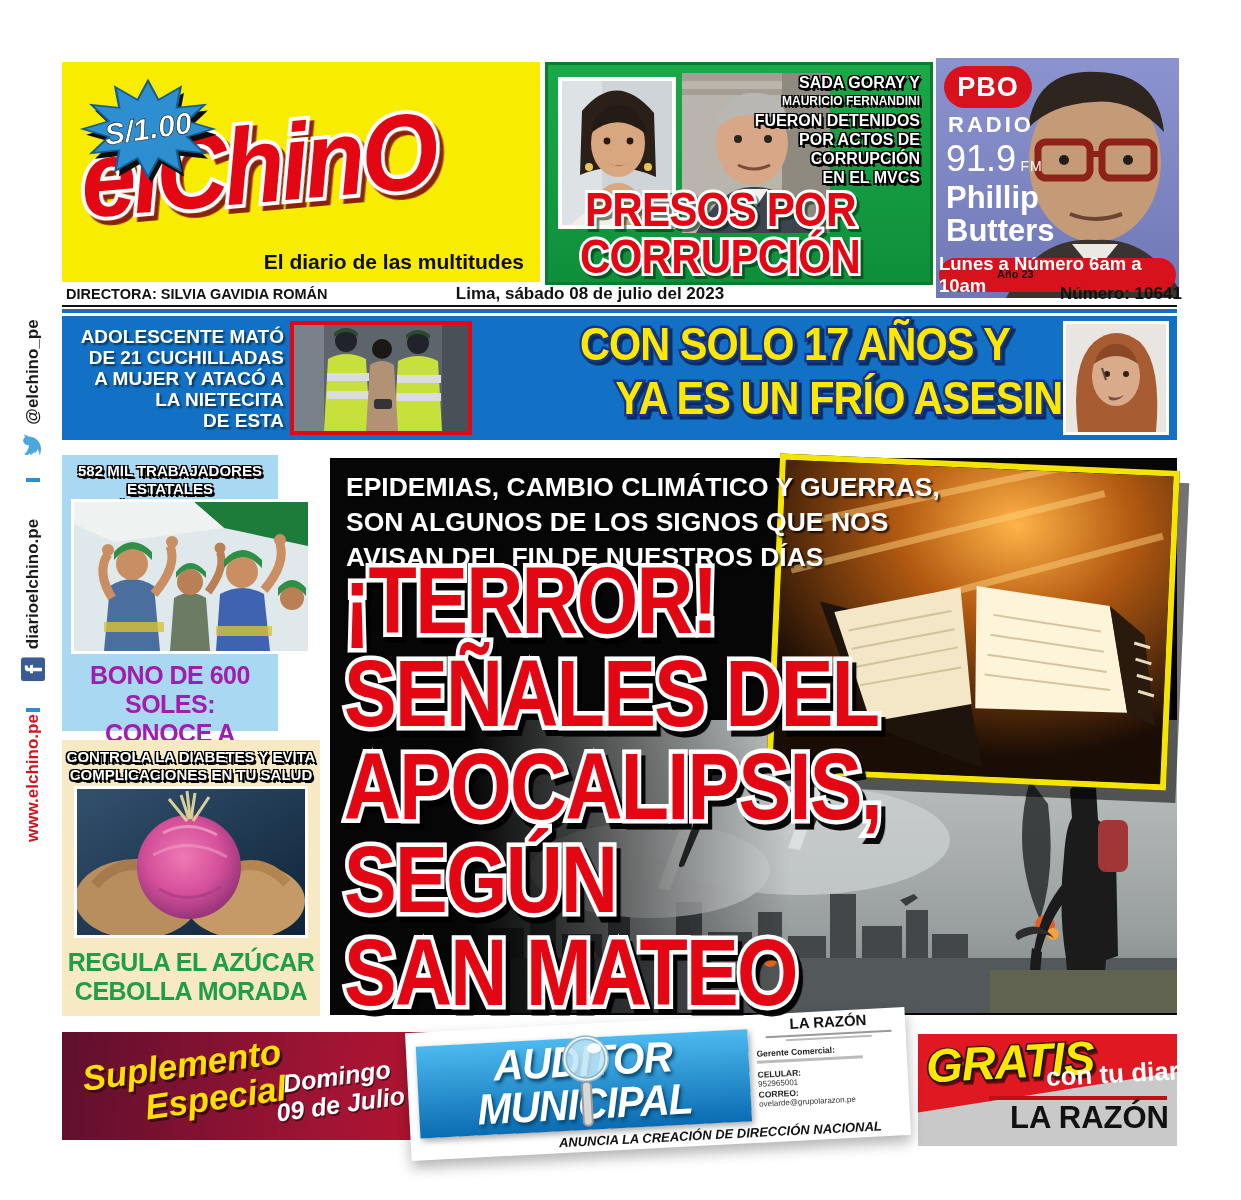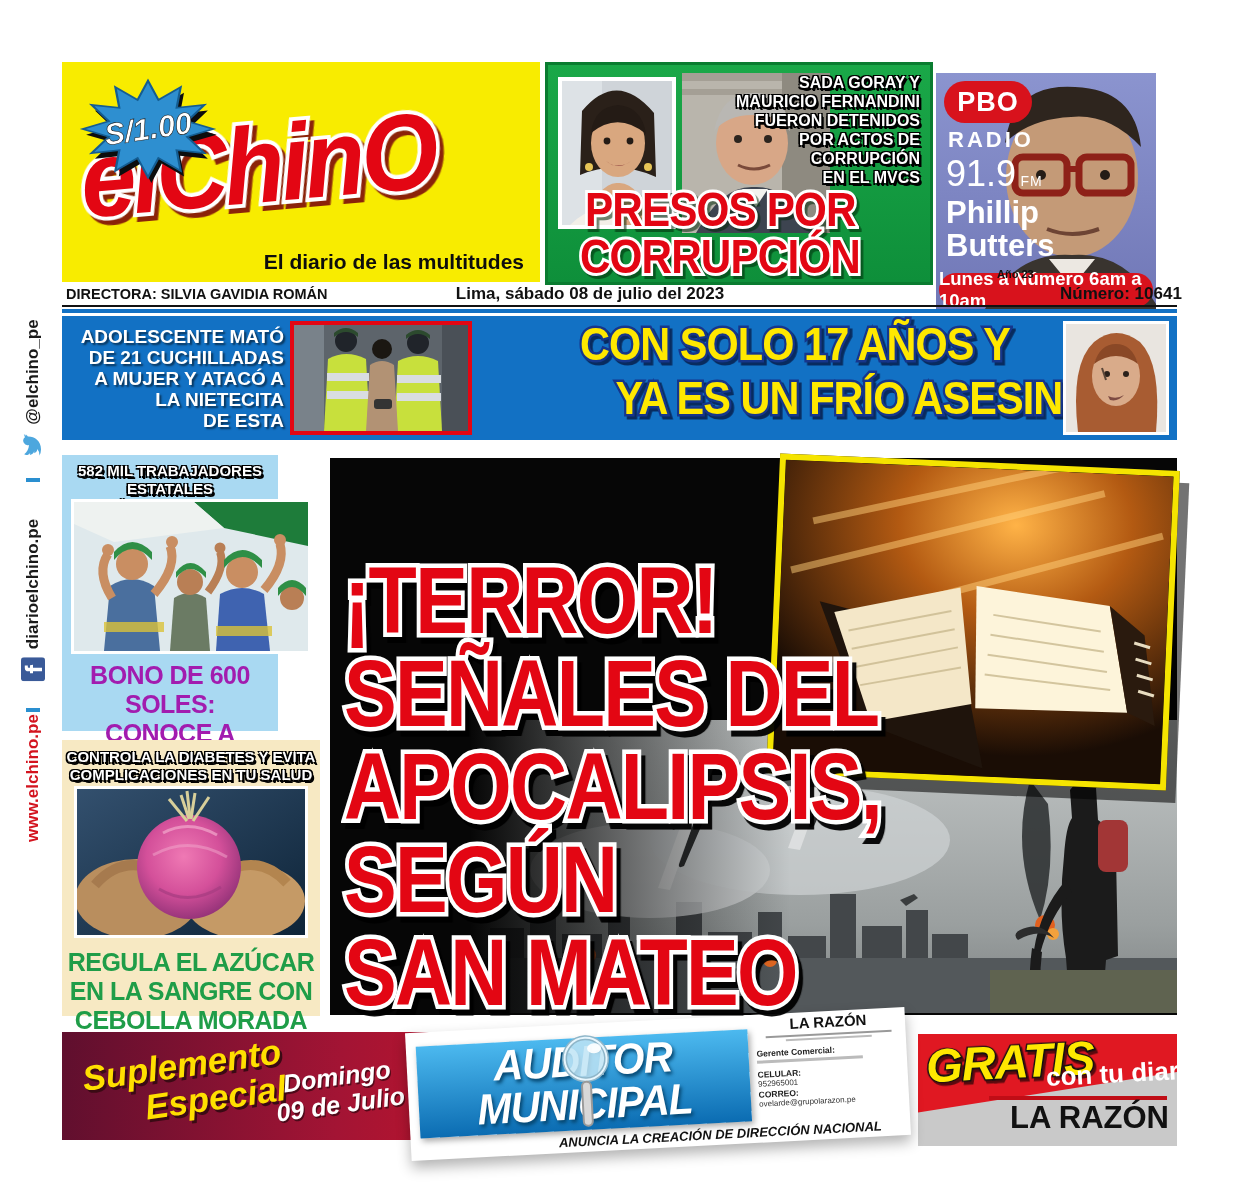--- a/index.html
+++ b/index.html
@@ -16,21 +16,21 @@
   .outk{color:#fff;font-weight:800;
         text-shadow:-1.5px -1.5px 0 #000,1.5px -1.5px 0 #000,-1.5px 1.5px 0 #000,1.5px 1.5px 0 #000,2.5px 2.5px 0 #000;}
   
   .rail-item{position:absolute;display:flex;align-items:center;gap:8px;white-space:nowrap;
              transform:translate(-50%,-50%) rotate(-90deg);}
   .rail-sep{position:absolute;width:14px;height:4px;background:#2a8fd0;}
   
   .yellowbox{left:62px;top:62px;width:478px;height:220px;background:#f8ec00;}
   .greenbox{left:545px;top:62px;width:388px;height:223px;background:linear-gradient(180deg,#1aa848,#0e8f3a);
             border:3px solid #0a7c30;box-sizing:border-box;}
-  .pbobox{left:936px;top:73px;width:220px;height:240px;background:linear-gradient(180deg,#8b94cf,#7077b6);overflow:hidden;}
+  .pbobox{left:936px;top:58px;width:243px;height:240px;background:linear-gradient(180deg,#8b94cf,#7077b6);overflow:hidden;}
   .photo{box-sizing:border-box;overflow:hidden;background:#888;}
   .folio{font-size:15px;font-weight:700;color:#111;}
   
   .crimebanner{left:62px;top:316px;width:1115px;height:124px;background:#1271c4;}
   
   .sb1{left:62px;top:455px;width:216px;height:276px;background:#a9d9f2;}
   .sb2{left:62px;top:740px;width:258px;height:276px;background:#f7e9c3;}
   .sbhead{width:100%;text-align:center;font-weight:900;font-size:25px;line-height:29px;letter-spacing:-0.5px;}
   
   .mainbox{left:330px;top:458px;width:847px;height:557px;background:#060606;}
@@ -119,21 +119,21 @@
         <path d="M32 58 Q40 18 74 20 Q104 20 108 58 Q92 40 70 42 Q46 42 32 58Z" fill="#b9b7b3"></path>
         <circle cx="56" cy="66" r="4" fill="#2c241e"></circle>
           <circle cx="86" cy="66" r="4" fill="#2c241e"></circle>
         <path d="M56 92 Q72 100 88 92" stroke="#7a4a3a" stroke-width="3" fill="none"></path>
         <path d="M14 160 Q40 112 72 114 Q106 112 132 160Z" fill="#3d4450"></path>
         <path d="M60 116 L74 134 L86 116 Z" fill="#f2f2ee"></path>
       </svg>
     </div>
     <div class="abs" style="right:10px;top:8px;text-align:right;z-index:2;">
       <div class="outk" style="font-size:16px;line-height:19px;">SADA GORAY Y</div>
-      <div class="outk" style="font-size:16px;line-height:19px;padding-left:44px;">MAURICIO FERNANDINI</div>
+      <div class="outk" style="font-size:12px;line-height:19px;padding-left:44px;">MAURICIO FERNANDINI</div>
       <div class="outk" style="font-size:16px;line-height:19px;">FUERON DETENIDOS</div>
       <div class="outk" style="font-size:16px;line-height:19px;">POR ACTOS DE</div>
       <div class="outk" style="font-size:16px;line-height:19px;">CORRUPCIÓN</div>
       <div class="outk" style="font-size:16px;line-height:19px;">EN EL MVCS</div>
     </div>
     <div class="abs" style="left:0;right:0;top:122px;text-align:center;z-index:3;">
       <div style="display:flex;justify-content:center;">
         <span class="o2 cond" style="--sc:#fff;--sw:6px;--fc:#e30613;--df:drop-shadow(3px 3px 0 rgba(0,40,10,.55));
               font-size:48px;font-weight:900;line-height:46px;transform:scaleX(.88);letter-spacing:-1px;">
           <span class="s">PRESOS POR</span>
@@ -317,21 +317,20 @@
           <path d="M112 30 L104 6"></path>
             <path d="M114 30 L118 4"></path>
             <path d="M110 32 L92 10"></path>
             <path d="M116 32 L132 8"></path>
             <path d="M113 28 L110 2"></path>
         </g>
       </svg>
     </div>
     <div class="abs sbhead" style="top:208px;color:#1f9d48;">
       <div>REGULA  EL AZÚCAR</div>
-      <div>EN LA SANGRE CON</div>
       <div>CEBOLLA MORADA</div>
     </div>
   </div>
 
   <div class="abs mainbox">
 
     <div class="abs" style="left:443px;top:4px;width:400px;height:320px;border:6px solid #f5e400;background:#190f07;
          transform:rotate(2.5deg);box-sizing:border-box;z-index:2;box-shadow:10px 12px 0 rgba(0,0,0,.55);overflow:hidden;">
       <svg width="388" height="308" viewBox="0 0 388 308">
         <defs>
@@ -419,20 +418,25 @@
           <rect x="88" y="60" width="30" height="52" rx="8" fill="#a23636"></rect>
           <path d="M56 120 Q30 150 24 190 L30 194 Q40 156 62 132 Z"></path>
           <path d="M22 188 Q16 234 26 252 L34 250 Q28 224 32 192 Z"></path>
           <path d="M8 180 Q28 168 44 178 Q30 160 10 170 Q2 174 8 180Z" fill="#2c2c2c"></path>
         </g>
         <rect x="520" y="250" width="187" height="43" fill="#5f6350"></rect>
         <rect width="320" height="293" fill="url(#fade)"></rect>
       </svg>
     </div>
 
+    <div class="abs" style="left:16px;top:12px;z-index:5;">
+      <div class="deckline">EPIDEMIAS, CAMBIO CLIMÁTICO Y GUERRAS,</div>
+      <div class="deckline">SON ALGUNOS DE LOS SIGNOS QUE NOS</div>
+      <div class="deckline">AVISAN DEL FIN DE NUESTROS DÍAS</div>
+    </div>
 
     <div class="hl" style="top:96px;">
       <span class="o2" style="--sc:#fff;--sw:9px;--fc:#e30613;--df:drop-shadow(5px 6px 0 rgba(0,0,0,.95));">
         <span class="s">¡TERROR!</span>
         <span class="f">¡TERROR!</span>
       </span>
     </div>
     <div class="hl" style="top:189px;">
       <span class="o2" style="--sc:#fff;--sw:9px;--fc:#e30613;--df:drop-shadow(5px 6px 0 rgba(0,0,0,.95));">
         <span class="s">SEÑALES DEL</span>

